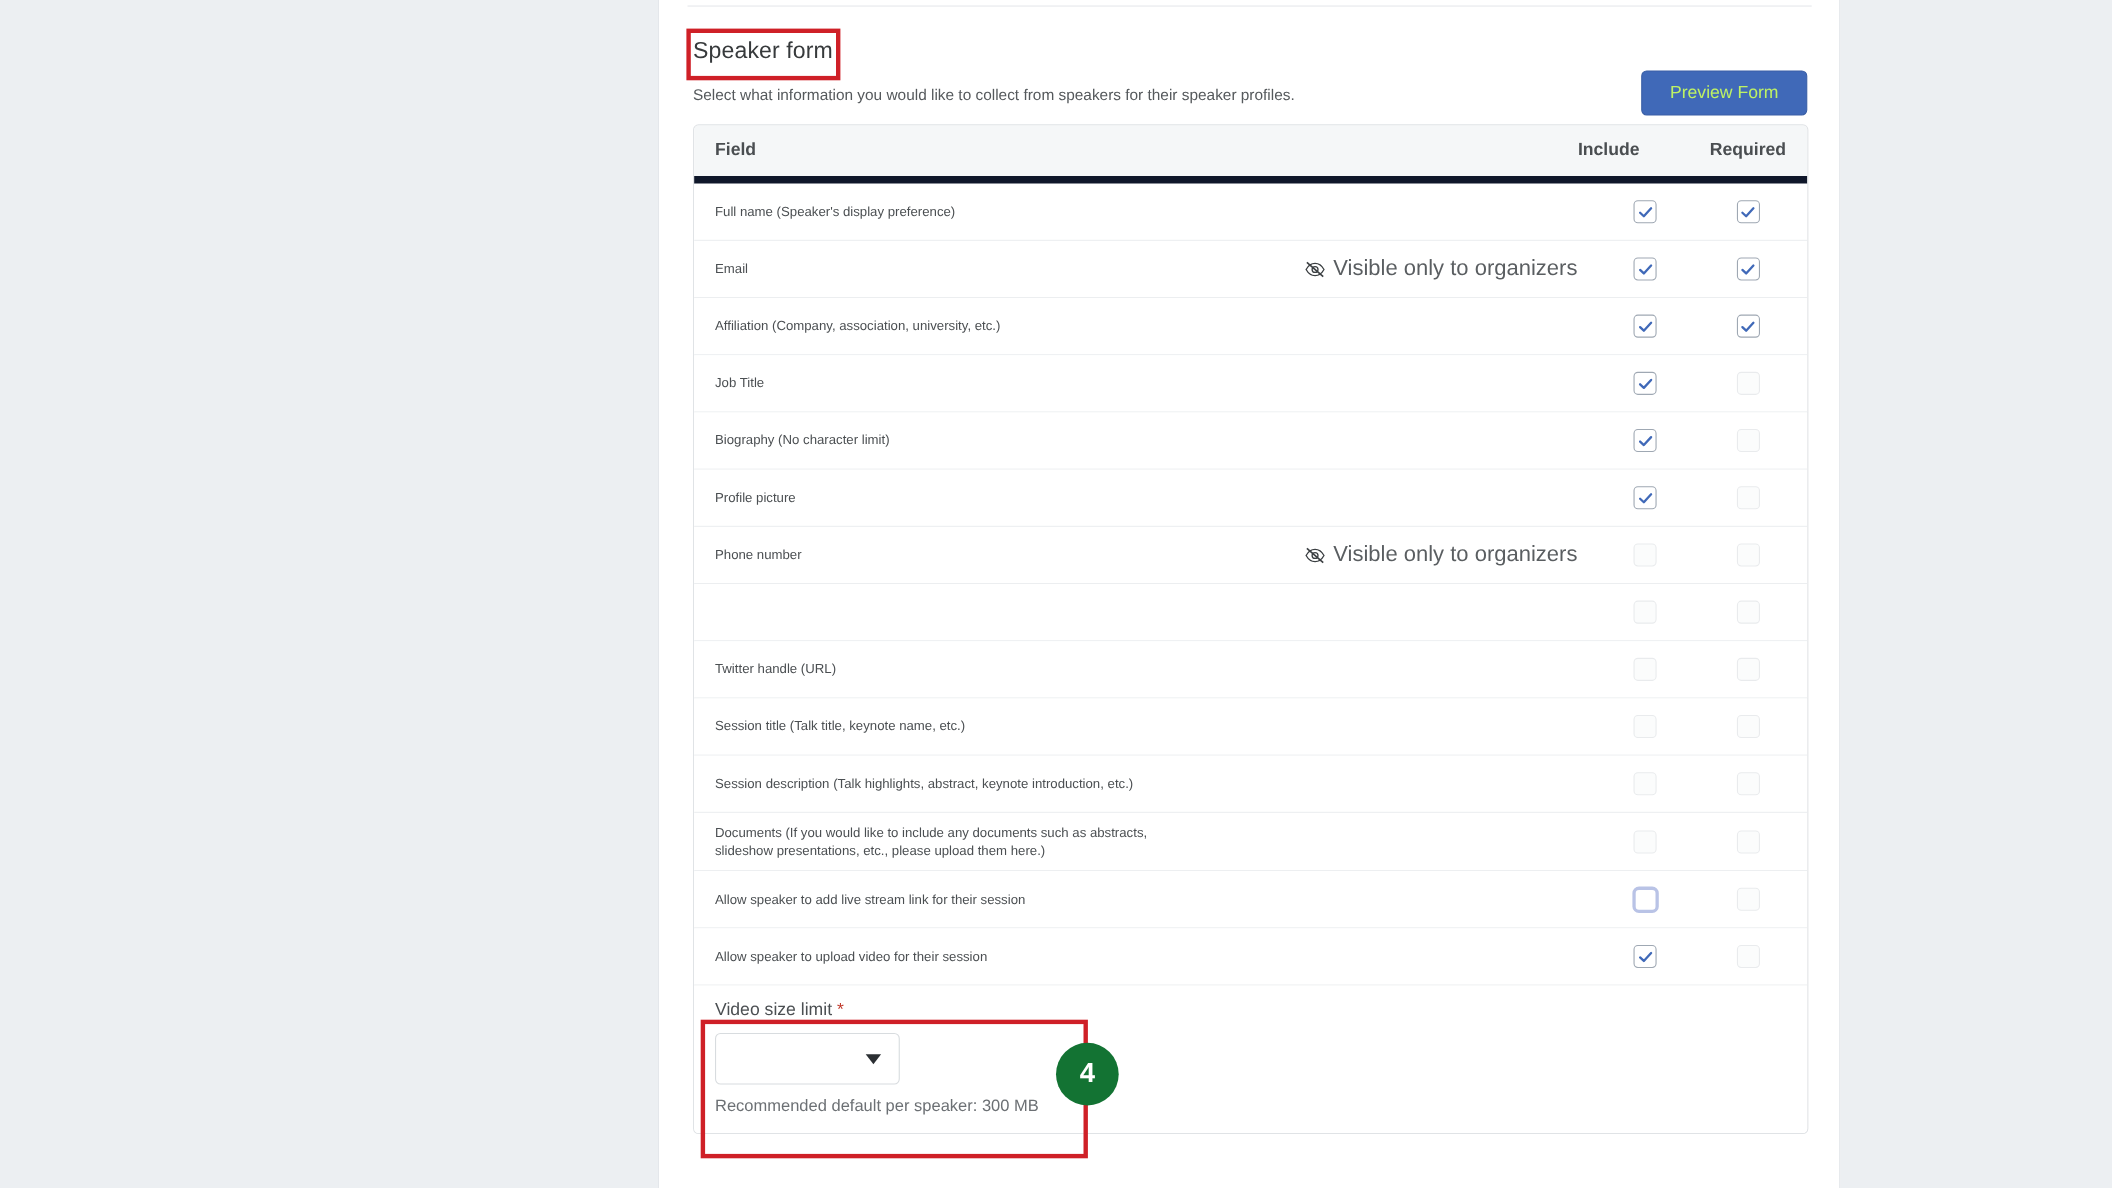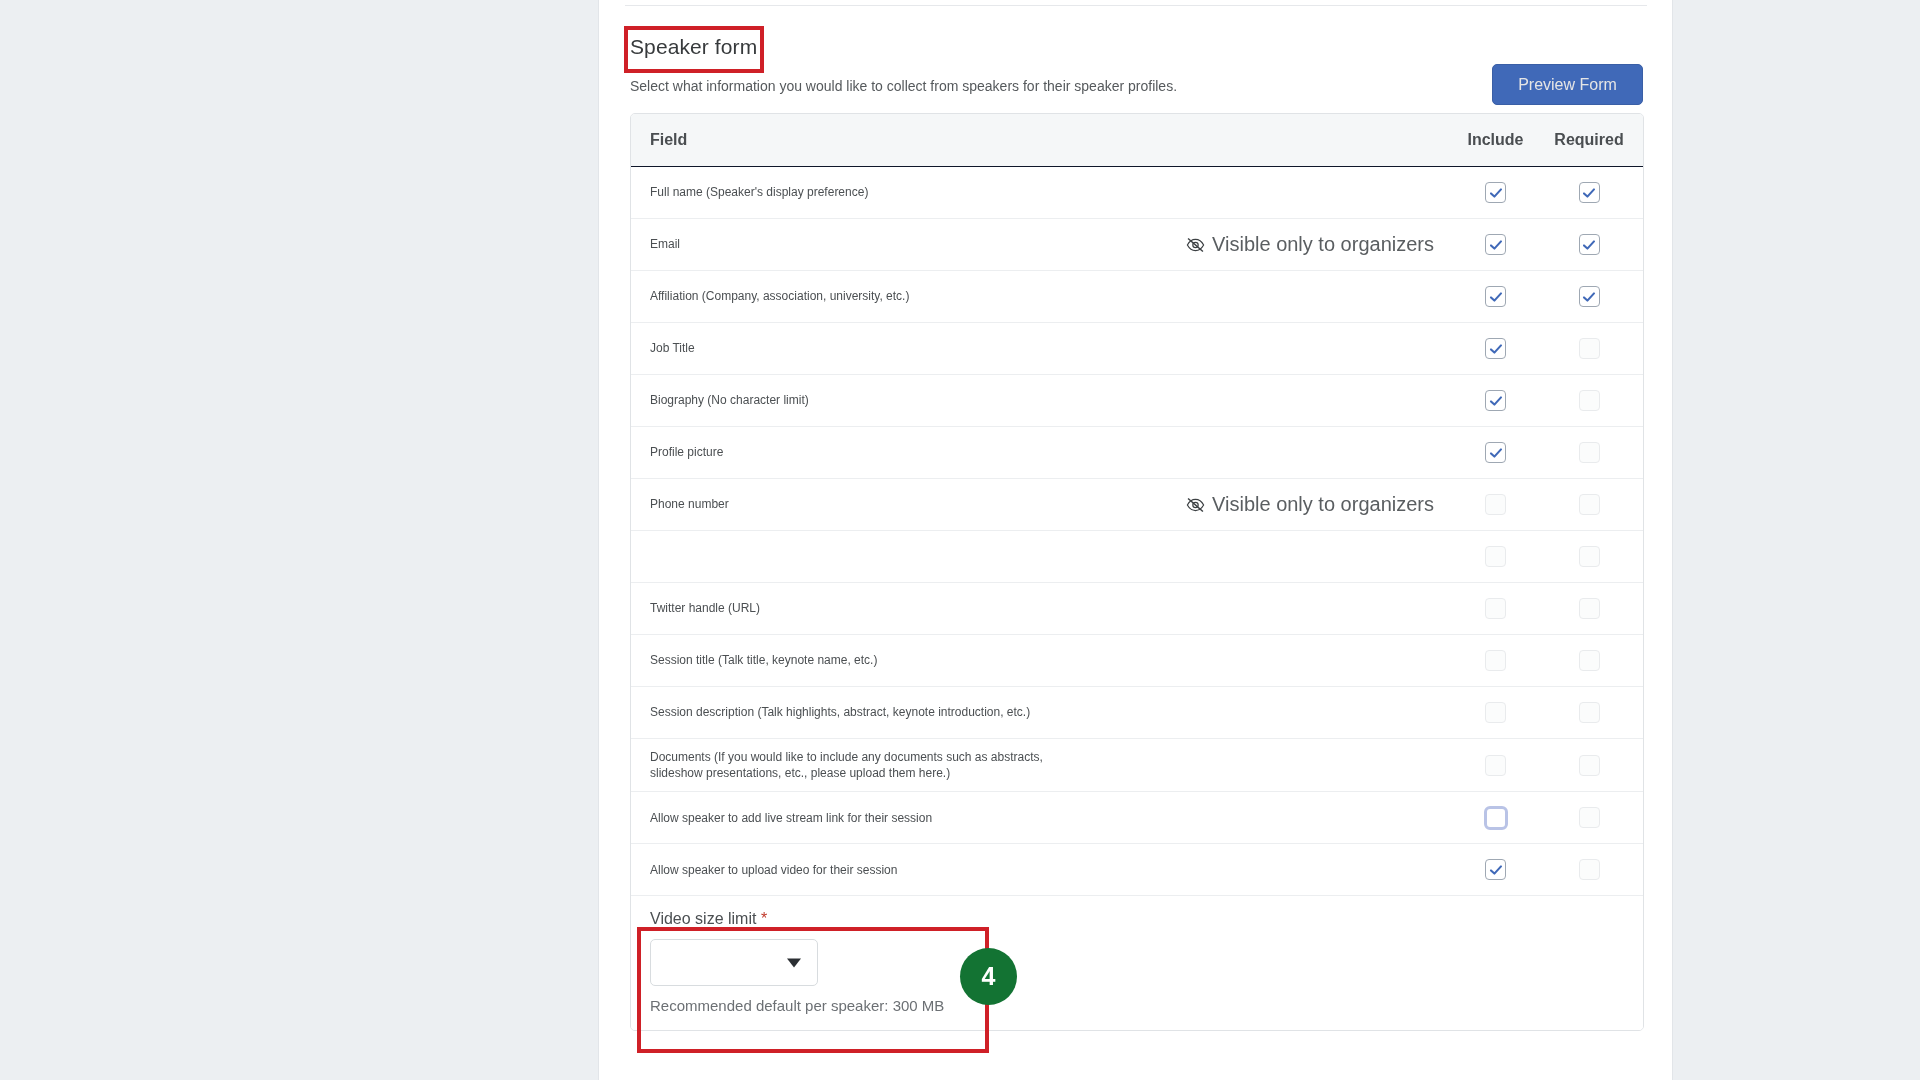--- a/index.html
+++ b/index.html
@@ -70,21 +70,21 @@
   }
 
   
   .preview-btn {
     position: absolute;
     left: 1492px; top: 64px;
     width: 151px; height: 41px;
     background: #4069b8;
     border: 1px solid #3a5fa6;
     border-radius: 5px;
-    color: #e5e5e5;
+    color: #bef264;
     font-size: 16px;
     display: flex;
     align-items: center;
     justify-content: center;
     cursor: pointer;
   }
 
   
   .table {
     position: absolute;
@@ -93,21 +93,22 @@
     border: 1px solid #e0e3e6;
     border-radius: 5px;
     overflow: hidden;
     background: #ffffff;
   }
   .thead {
     display: flex;
     align-items: center;
     height: 53px;
     background: #f5f7f8;
-    border-bottom: 1px solid #0f172a;
+    border-bottom: 7px solid #0f172a;
+    gap: 33px;
   }
   .th-field {
     flex: 1;
     padding-left: 19px;
     font-size: 16px;
     font-weight: bold;
     color: #4a4e51;
   }
   .th-include, .th-required {
     width: 95px;

